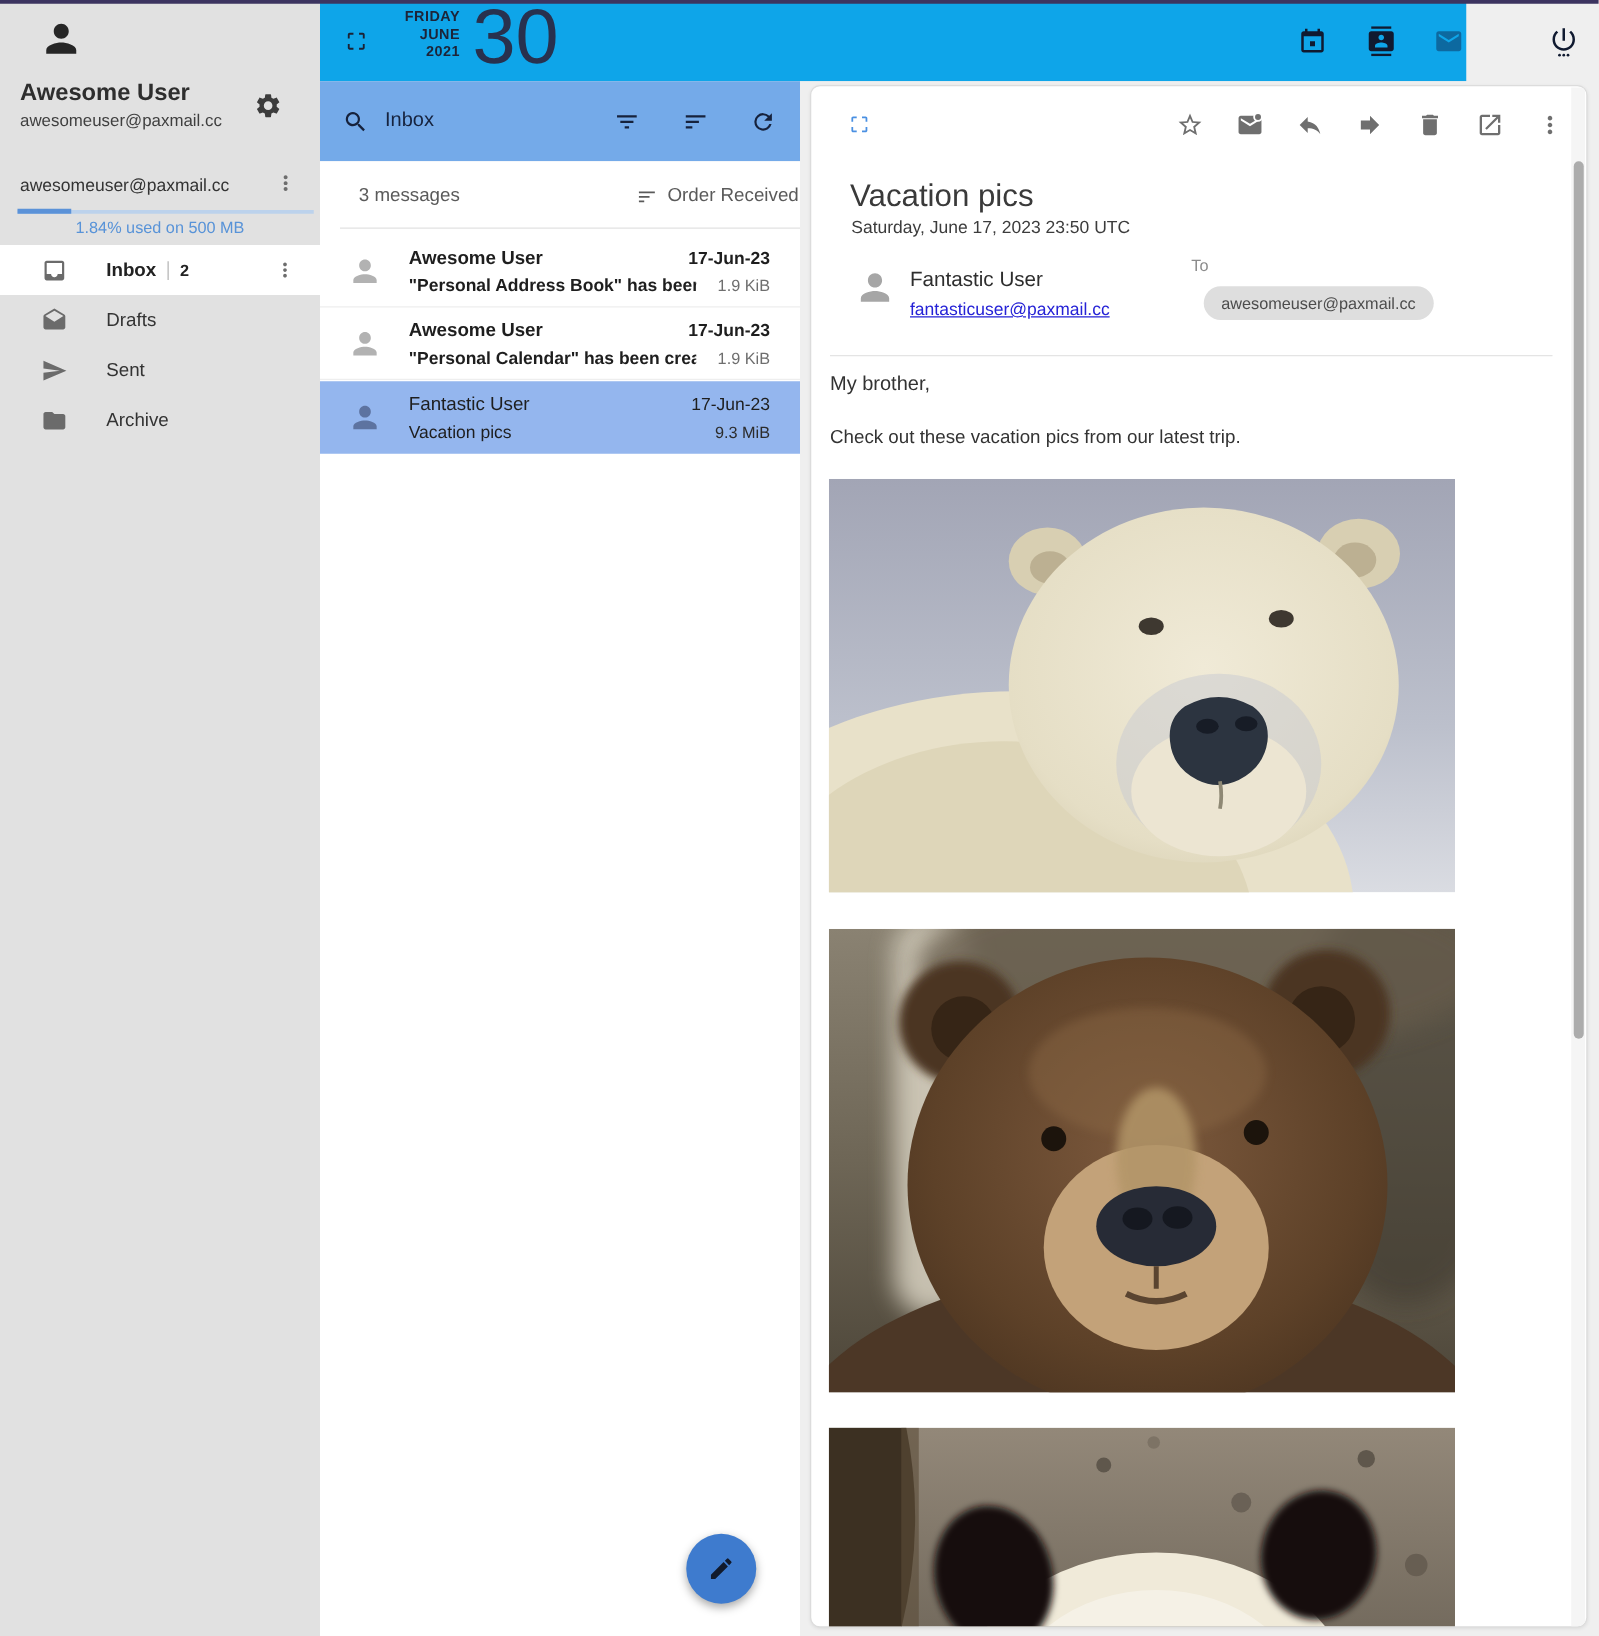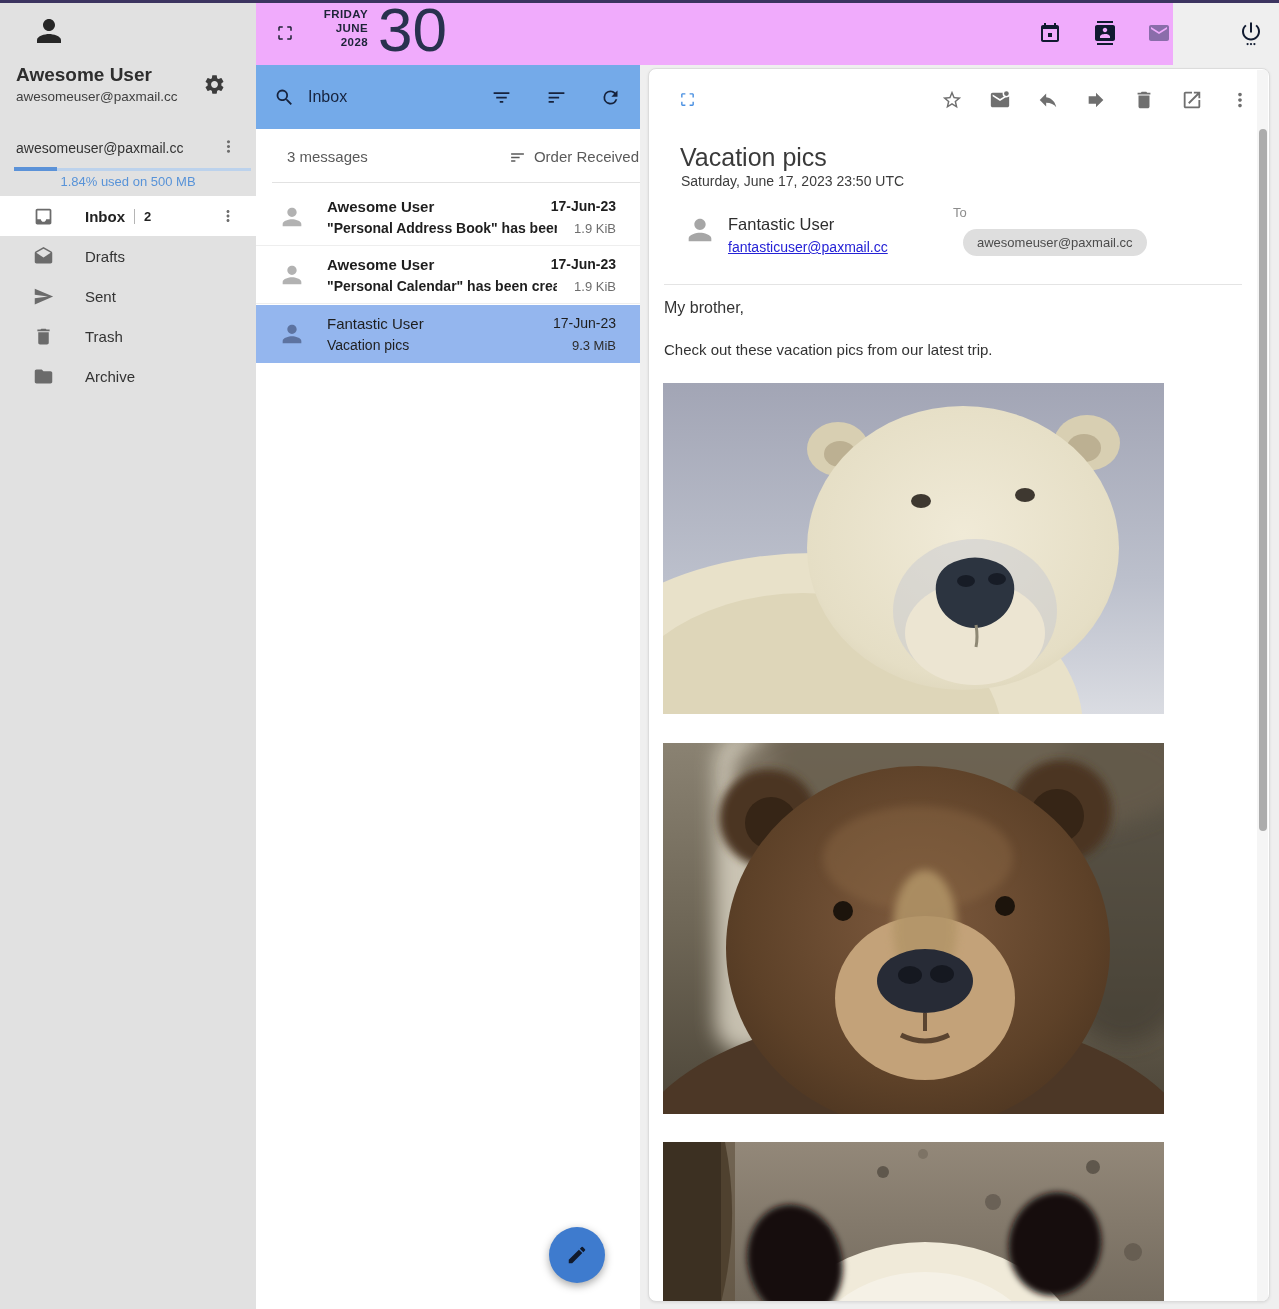--- a/index.html
+++ b/index.html
@@ -28,21 +28,21 @@
   .folder-row { position:relative; height:40px; display:flex; align-items:center; cursor:pointer; }
   .folder-row.selected { background:#ffffff; }
   .folder-row .f-icon { margin-left:33px; width:21px; height:21px; color:#6b6b6b; flex:none; }
   .folder-row .f-label { margin-left:31px; font-size:15px; color:#333; }
   .folder-row.selected .f-label { font-weight:bold; color:#222; }
   .f-count { margin-left:9px; padding-left:9px; border-left:1px solid #b5b5b5;
     font-size:13px; font-weight:bold; color:#222; }
   .folder-menu { position:absolute; left:219px; top:11px; width:18px; height:18px; color:#6d6d6d; }
 
   
-  .topbar { left:256px; top:0; width:917px; height:65px; background:#f0abfc; }
+  .topbar { left:256px; top:0; width:917px; height:65px; background:#0ea5e9; }
   .tb-fullscreen { left:20px; top:24px; width:18px; height:18px; color:#1c2233; cursor:pointer; }
   .date-stack { left:64px; top:7px; width:48px; text-align:right; color:#1d2438;
     font-size:11.5px; font-weight:600; line-height:14px; letter-spacing:.4px; }
   .date-day { left:122px; top:-6px; font-size:62px; font-weight:300; color:#28314e; line-height:72px; }
   .tb-ico { top:21px; width:24px; height:24px; color:#101a30; cursor:pointer; }
   .tb-cal { left:782px; } .tb-con { left:837px; }
   .tb-mail { left:891px; color:rgba(13,34,72,0.45); }
   .tb-pow { left:983px; top:19px; height:27px; }
 
   
@@ -145,41 +145,35 @@
         <span class="f-label">Drafts</span>
       </div>
       <div class="folder-row">
         <svg class="f-icon" viewBox="0 0 24 24">
             <path fill="currentColor" d="M2.01 21L23 12 2.01 3 2 10l15 2-15 2z"></path>
           </svg>
         <span class="f-label">Sent</span>
       </div>
       <div class="folder-row">
         <svg class="f-icon" viewBox="0 0 24 24">
-            <path fill="currentColor" d="M6 19c0 1.1.9 2 2 2h8c1.1 0 2-.9 2-2V7H6v12zM19 4h-3.5l-1-1h-5l-1 1H5v2h14V4z"></path>
-          </svg>
-        <span class="f-label">Trash</span>
-      </div>
-      <div class="folder-row">
-        <svg class="f-icon" viewBox="0 0 24 24">
             <path fill="currentColor" d="M10 4H4c-1.1 0-1.99.9-1.99 2L2 18c0 1.1.9 2 2 2h16c1.1 0 2-.9 2-2V8c0-1.1-.9-2-2-2h-8l-2-2z"></path>
           </svg>
         <span class="f-label">Archive</span>
       </div>
     </div>
   </aside>
 
   <header class="abs topbar">
     <svg class="abs tb-fullscreen" viewBox="0 0 24 24">
         <path fill="currentColor" d="M3 5v4h2V5h4V3H5c-1.1 0-2 .9-2 2zm2 10H3v4c0 1.1.9 2 2 2h4v-2H5v-4zm14 4h-4v2h4c1.1 0 2-.9 2-2v-4h-2v4zM19 3h-4v2h4v4h2V5c0-1.1-.9-2-2-2z"></path>
       </svg>
     <div class="abs date-stack">
       <div>FRIDAY</div>
       <div>JUNE</div>
-      <div>2028</div>
+      <div>2021</div>
     </div>
     <div class="abs date-day">30</div>
 
     <svg class="abs tb-ico tb-cal" viewBox="0 0 24 24">
         <path fill="currentColor" d="M19 4h-1V2h-2v2H8V2H6v2H5c-1.1 0-2 .9-2 2v13c0 1.1.9 2 2 2h14c1.1 0 2-.9 2-2V6c0-1.1-.9-2-2-2zm0 15H5V8h14v11z"></path>
         <path fill="currentColor" d="M10 12h4v4h-4z"></path>
       </svg>
     <svg class="abs tb-ico tb-con" viewBox="0 0 24 24">
         <path fill="currentColor" d="M20 0H4v2h16V0zM4 24h16v-2H4v2zM20 4H4c-1.1 0-2 .9-2 2v12c0 1.1.9 2 2 2h16c1.1 0 2-.9 2-2V6c0-1.1-.9-2-2-2zm-8 2.75c1.24 0 2.25 1.01 2.25 2.25s-1.01 2.25-2.25 2.25S9.75 10.24 9.75 9 10.76 6.75 12 6.75zM17 17H7v-1.5c0-1.67 3.33-2.5 5-2.5s5 .83 5 2.5V17z"></path>
       </svg>

